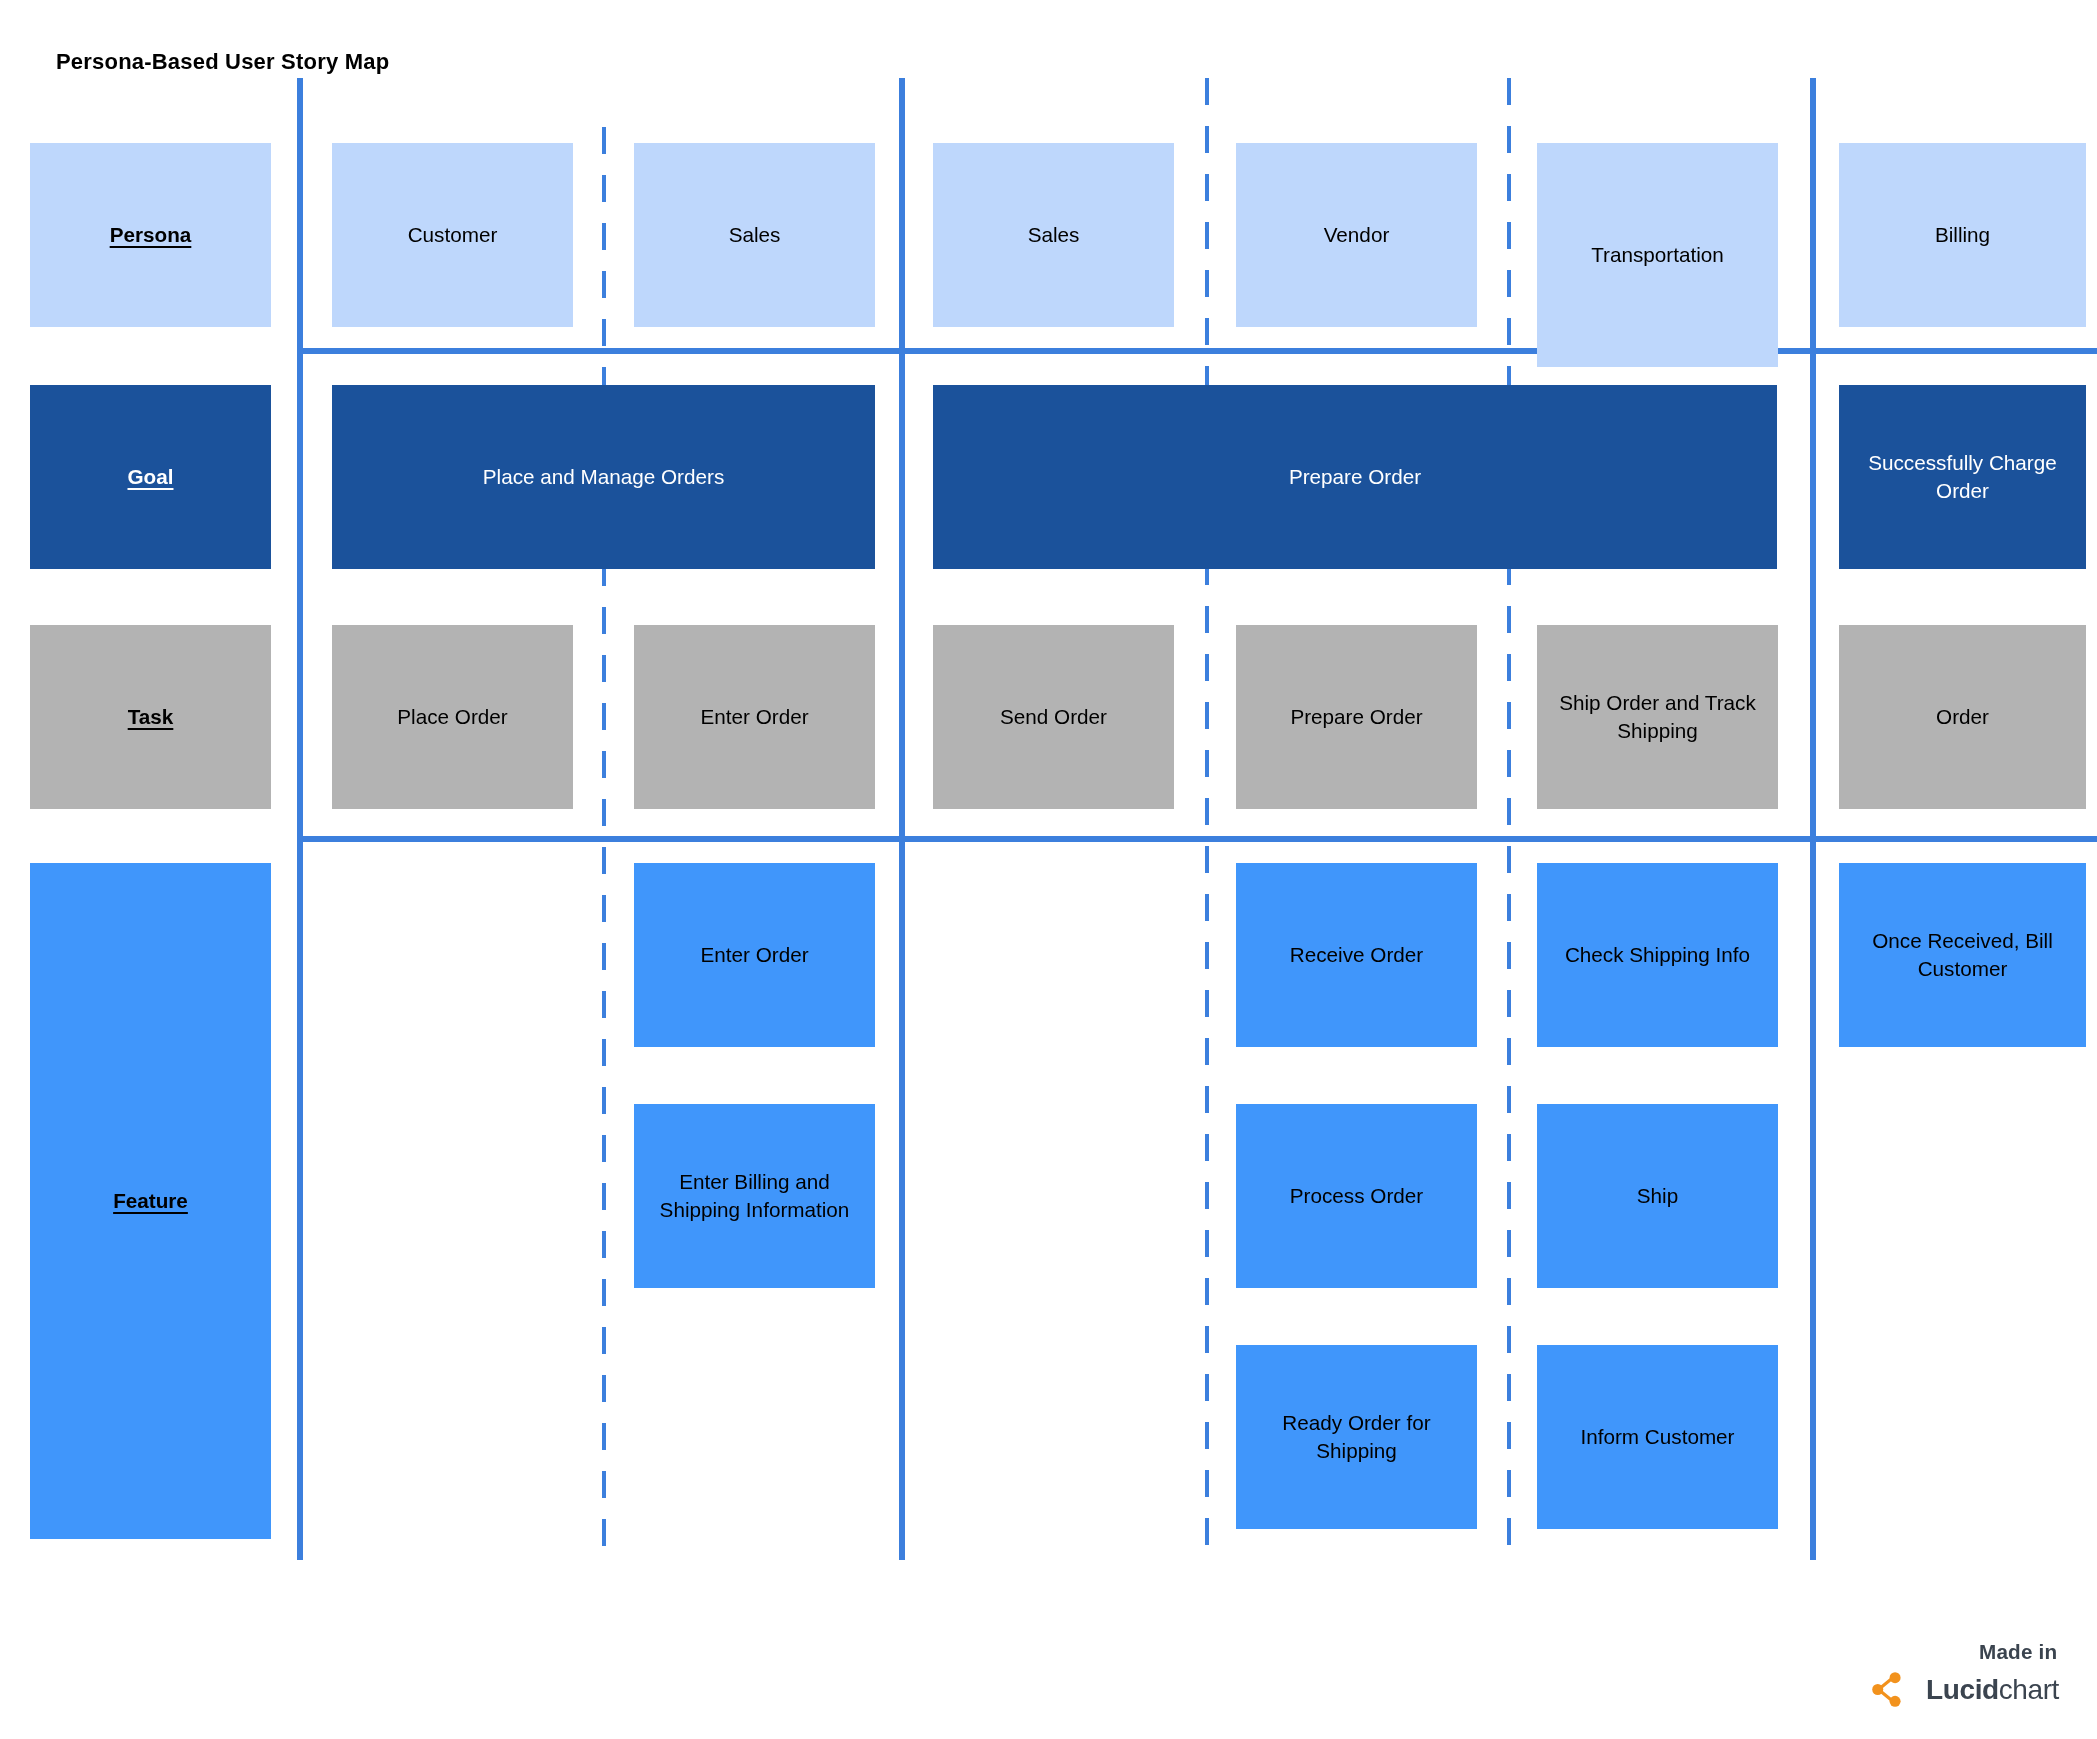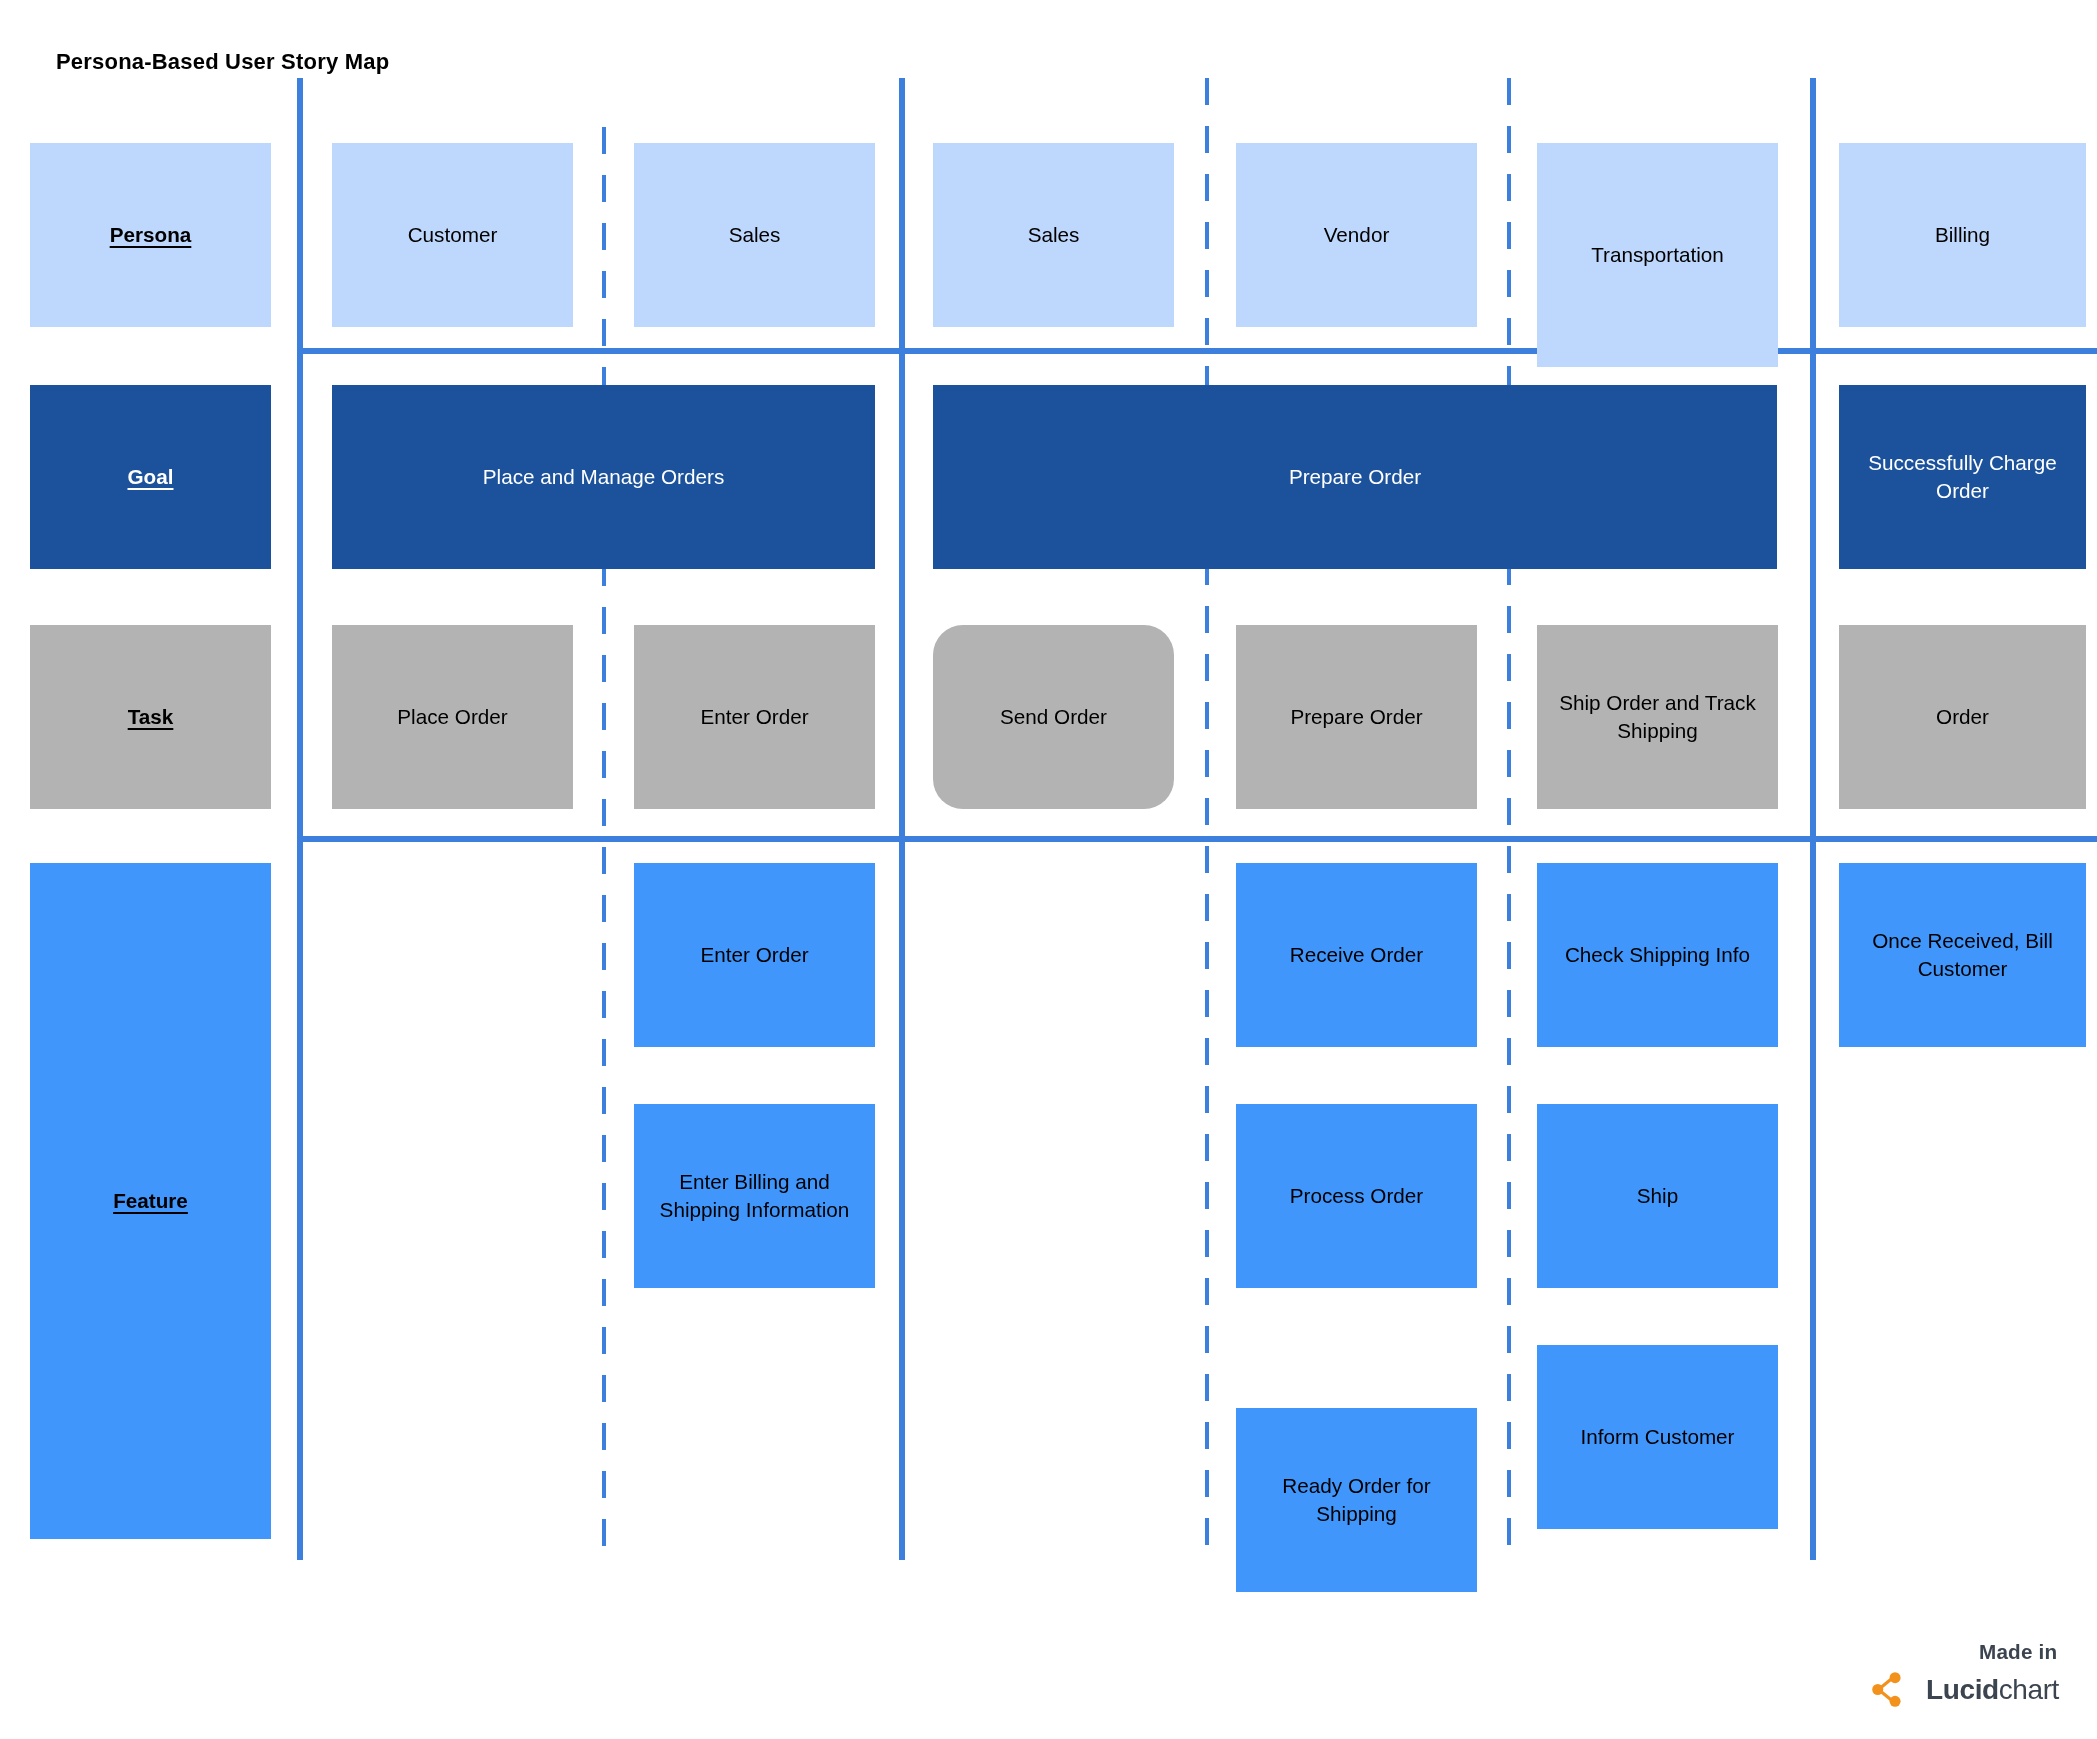--- a/index.html
+++ b/index.html
@@ -132,33 +132,33 @@
   <div class="card goal rowlabel" style="left:30px; top:385px; width:241px; height:184px;">Goal</div>
 
   <div class="card goal" style="left:332px; top:385px; width:543px; height:184px;">Place and Manage Orders</div>
   <div class="card goal" style="left:933px; top:385px; width:844px; height:184px;">Prepare Order</div>
   <div class="card goal" style="left:1839px; top:385px; width:247px; height:184px;">Successfully Charge Order</div>
 
   <div class="card task rowlabel" style="left:30px; top:625px; width:241px; height:184px;">Task</div>
 
   <div class="card task" style="left:332px; top:625px; width:241px; height:184px;">Place Order</div>
   <div class="card task" style="left:634px; top:625px; width:241px; height:184px;">Enter Order</div>
-  <div class="card task" style="left:933px; top:625px; width:241px; height:184px;border-radius:30px;">Send Order</div>
+  <div class="card task" style="left:933px; top:625px; width:241px; height:184px;">Send Order</div>
   <div class="card task" style="left:1236px; top:625px; width:241px; height:184px;">Prepare Order</div>
   <div class="card task" style="left:1537px; top:625px; width:241px; height:184px;">Ship Order and Track Shipping</div>
   <div class="card task" style="left:1839px; top:625px; width:247px; height:184px;">Order</div>
 
   <div class="card feature rowlabel" style="left:30px; top:863px; width:241px; height:676px;">Feature</div>
 
   <div class="card feature" style="left:634px; top:863px; width:241px; height:184px;">Enter Order</div>
   <div class="card feature" style="left:634px; top:1104px; width:241px; height:184px;">Enter Billing and Shipping Information</div>
 
   <div class="card feature" style="left:1236px; top:863px; width:241px; height:184px;">Receive Order</div>
   <div class="card feature" style="left:1236px; top:1104px; width:241px; height:184px;">Process Order</div>
-  <div class="card feature" style="left:1236px; top:1408px; width:241px; height:184px;">Ready Order for Shipping</div>
+  <div class="card feature" style="left:1236px; top:1345px; width:241px; height:184px;">Ready Order for Shipping</div>
 
   <div class="card feature" style="left:1537px; top:863px; width:241px; height:184px;">Check Shipping Info</div>
   <div class="card feature" style="left:1537px; top:1104px; width:241px; height:184px;">Ship</div>
   <div class="card feature" style="left:1537px; top:1345px; width:241px; height:184px;">Inform Customer</div>
 
   <div class="card feature" style="left:1839px; top:863px; width:247px; height:184px;">Once Received, Bill Customer</div>
 
   <div class="lucid-badge">
     <div class="lucid-madein">Made in</div>
     <div class="lucid-wordmark">

